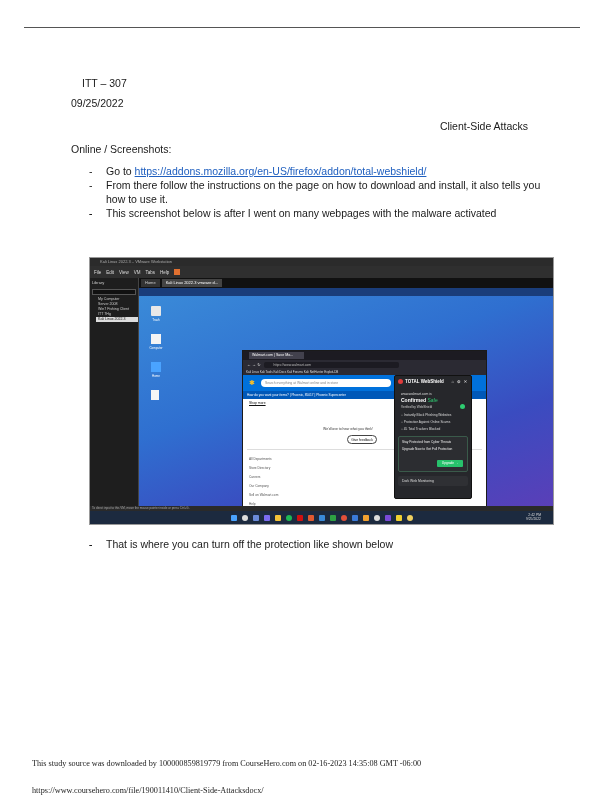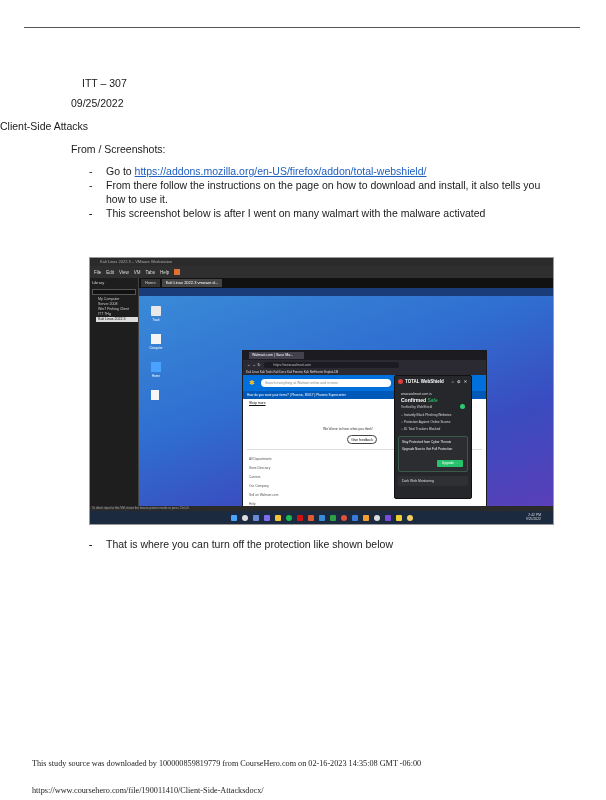--- a/index.html
+++ b/index.html
@@ -4,21 +4,21 @@
 <style>
   * { box-sizing: border-box; margin: 0; padding: 0; }
   html, body { width: 606px; height: 800px; background: #ffffff; overflow: hidden; }
   body { position: relative; font-family: "Liberation Sans", sans-serif; color: #111; }
 
   .top-rule { position: absolute; left: 24px; top: 27px; width: 556px; height: 1px; background: #555; }
 
   .doc-text { position: absolute; font-size: 10.5px; line-height: 14px; color: #1a1a1a; }
   .course { left: 82px; top: 76px; }
   .date { left: 71px; top: 96px; }
-  .title { left: 0; width: 512px; text-align: left; top: 119px; }
+  .title { left: 16px; width: 512px; text-align: right; top: 119px; }
   .notes-head { left: 71px; top: 142px; }
 
   .bullets { position: absolute; left: 89px; width: 460px; font-size: 10.5px; line-height: 14px; color: #1a1a1a; }
   .bullets li { list-style: none; position: relative; padding-left: 17px; margin-bottom: 0; }
   .bullets li .dash { position: absolute; left: 0; top: 0; }
   .bullets1 { top: 164px; }
   .bullets2 { top: 537px; }
   .link { color: #1f5fbf; text-decoration: underline; }
 
   
@@ -83,37 +83,37 @@
   .footer-url { position: absolute; left: 32px; top: 786px; font-family: "Liberation Serif", serif; font-size: 8.2px; color: #222; }
 </style>
 </head>
 <body>
 
 <div class="top-rule"></div>
 
 <div class="doc-text course">ITT – 307</div>
 <div class="doc-text date">09/25/2022</div>
 <div class="doc-text title">Client-Side Attacks</div>
-<div class="doc-text notes-head">From / Screenshots:</div>
+<div class="doc-text notes-head">Online / Screenshots:</div>
 
 <ul class="bullets bullets1">
   <li>
     <span class="dash">-</span>
     <span>Go to </span><a class="link">https://addons.mozilla.org/en-US/firefox/addon/total-webshield/</a>
   </li>
   <li>
     <span class="dash">-</span>
     <span>From there follow the instructions on the page on how to download and install, it also tells you how to use it.</span>
   </li>
   <li>
     <span class="dash">-</span>
   </li>
   <li>
     <span class="dash">-</span>
-    <span>This screenshot below is after I went on many walmart with the malware activated</span>
+    <span>This screenshot below is after I went on many webpages with the malware activated</span>
   </li>
 </ul>
 
 <div class="shot">
   <div class="vm-title">
       <span>Kali Linux 2022.3 – VMware Workstation</span>
     </div>
   <div class="vm-menu">
     <span>File</span>
     <span>Edit</span>

